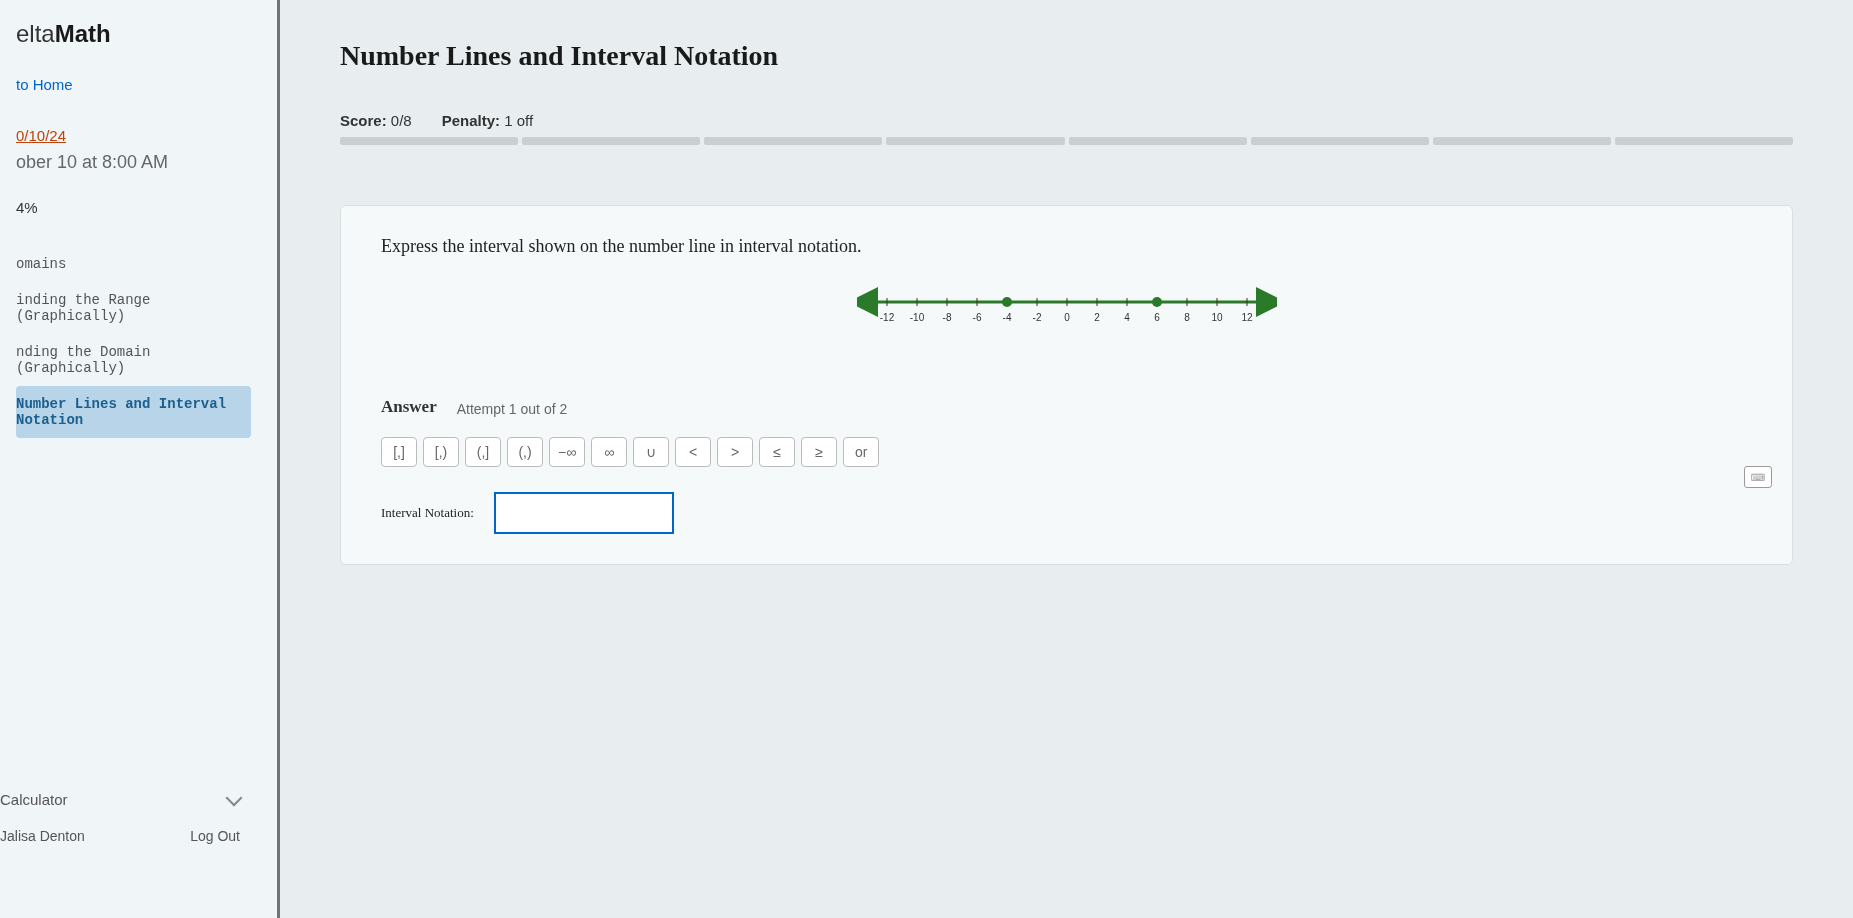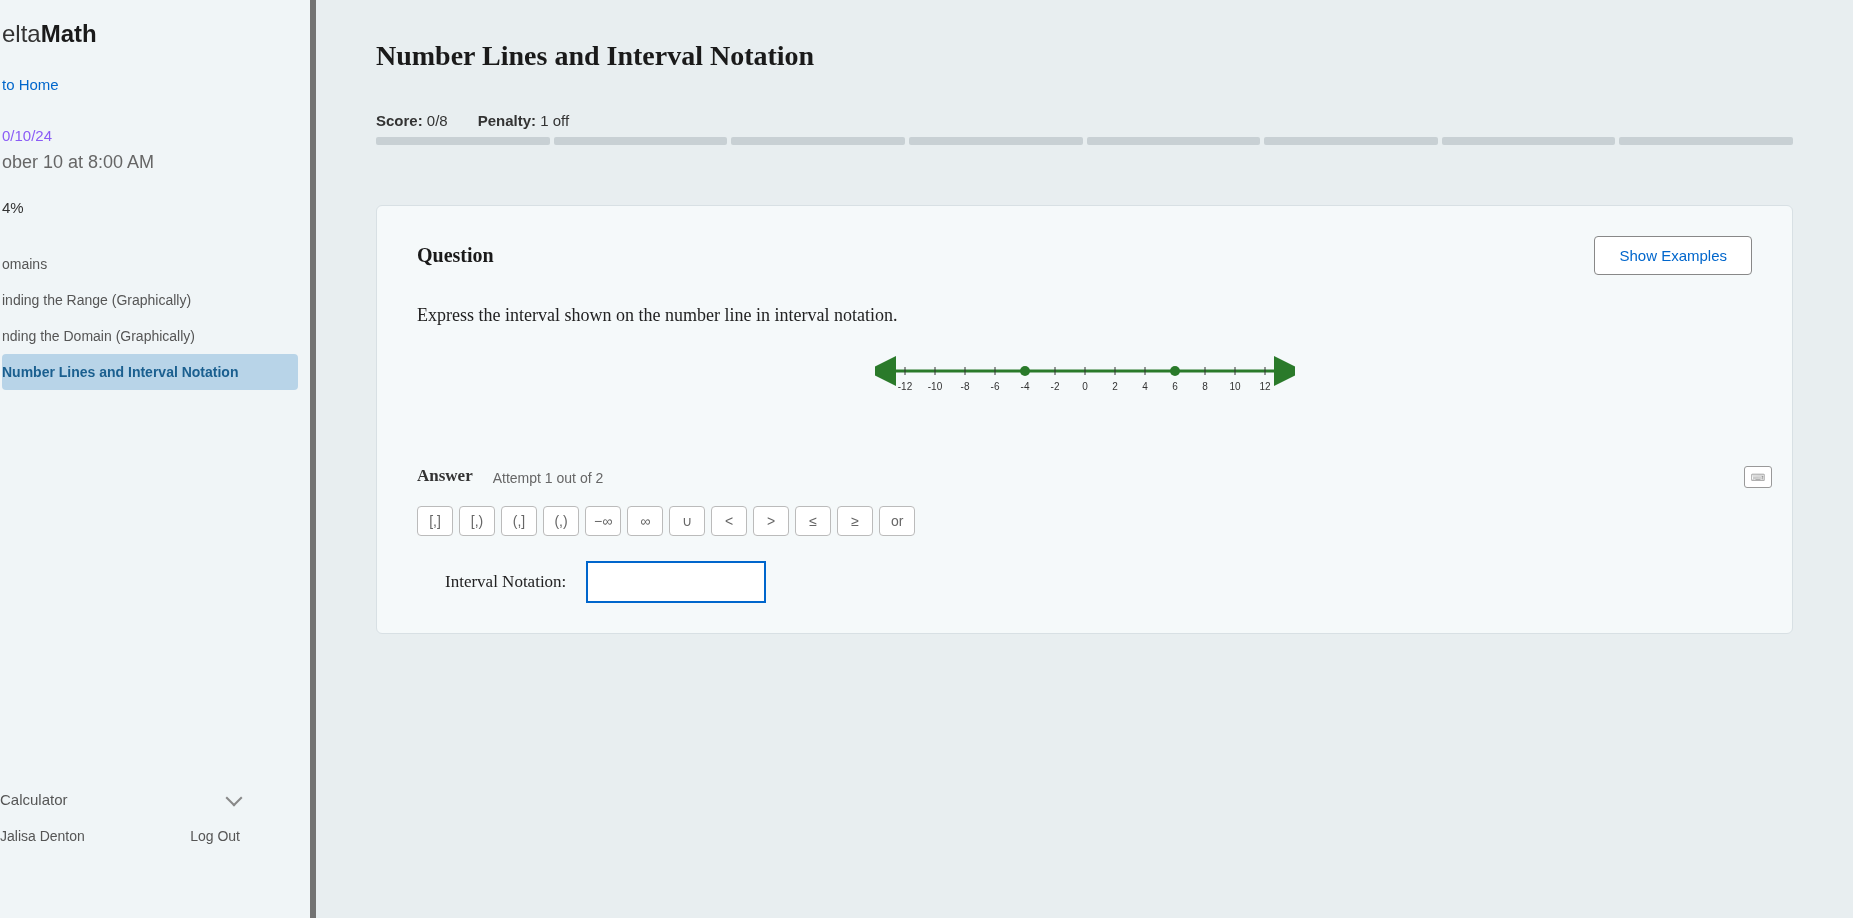--- a/index.html
+++ b/index.html
@@ -6,24 +6,24 @@
     body {
       font-family: -apple-system, BlinkMacSystemFont, 'Segoe UI', Arial, sans-serif;
       background: #e8eef0;
       color: #333;
       display: flex;
       height: 918px;
       width: 1853px;
       overflow: hidden;
     }
     .sidebar {
-      width: 316px;
+      width: 280px;
       background: #f0f5f7;
-      padding: 20px 2px;
-      border-right: 6px solid #737373;
+      padding: 20px 16px;
+      border-right: 3px solid #737373;
       flex-shrink: 0;
     }
     .brand {
       font-size: 24px;
       padding: 0 20px 20px 0;
       color: #333;
     }
     .brand-light { font-weight: 300; }
     .brand-bold { font-weight: 600; color: #1a1a1a; }
     .sidebar-link {
@@ -31,28 +31,29 @@
       padding: 8px 20px 8px 0;
       color: #0066cc;
       font-size: 15px;
       cursor: pointer;
     }
     .sidebar-text {
       padding: 6px 20px 6px 0;
       color: #555;
       font-size: 14px;
     }
-    .sidebar-date { margin-top: 20px; font-size: 15px; color: #8b5cf6; }
+    .sidebar-date { margin-top: 20px; font-size: 15px; color: #c2410c; text-decoration: underline; }
     .sidebar-due { font-size: 18px; color: #666; padding: 2px 0 20px 0; }
     .sidebar-percent { font-size: 15px; color: #333; padding-bottom: 30px; }
     .sidebar-navitem {
       padding: 10px 20px 10px 0;
       color: #555;
       font-size: 14px;
       cursor: pointer;
+      font-family: Liberation Mono, monospace;
     }
     .sidebar-navitem.active {
       background: #b8d4e8;
       color: #1a5f8f;
       font-weight: 600;
       border-radius: 4px;
       margin-right: 10px;
     }
     .sidebar-footer {
       position: absolute;
@@ -181,24 +182,23 @@
       display: flex;
       align-items: center;
       justify-content: center;
     }
     .interval-row {
       display: flex;
       align-items: center;
       gap: 20px;
     }
     .interval-label {
-      font-size: 17px;
+      font-size: 13px;
       font-family: Georgia, serif;
       color: #222;
-      margin-left: 28px;
     }
     .interval-input {
       width: 180px;
       height: 42px;
       border: 2px solid #0066cc;
       padding: 0 10px;
       font-size: 16px;
       background: #fff;
     }
     .keyboard-icon {
@@ -267,24 +267,20 @@
     <div class="progress-seg"></div>
     <div class="progress-seg"></div>
     <div class="progress-seg"></div>
     <div class="progress-seg"></div>
     <div class="progress-seg"></div>
     <div class="progress-seg"></div>
     <div class="progress-seg"></div>
   </div>
 
   <div class="question-card">
-    <div class="question-header">
-      <div class="question-label">Question</div>
-      <button class="show-examples-btn">Show Examples</button>
-    </div>
 
     <div class="question-prompt">Express the interval shown on the number line in interval notation.</div>
 
     <div class="numberline-wrap">
       <svg width="420" height="50">
         <defs>
           <marker id="arrL" markerWidth="10" markerHeight="10" refX="8" refY="5" orient="auto">
             <path d="M10,0 L0,5 L10,10 Z" fill="#2a7a2a"></path>
           </marker>
           <marker id="arrR" markerWidth="10" markerHeight="10" refX="2" refY="5" orient="auto">

